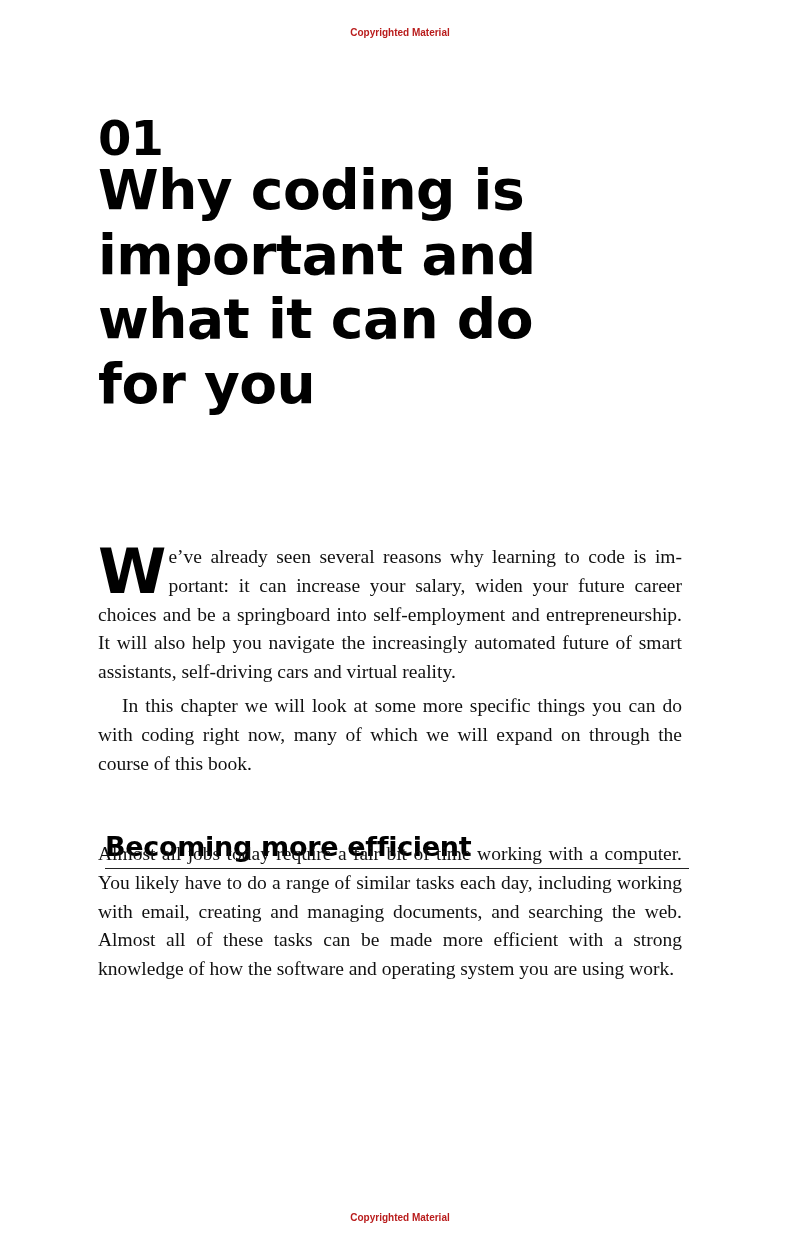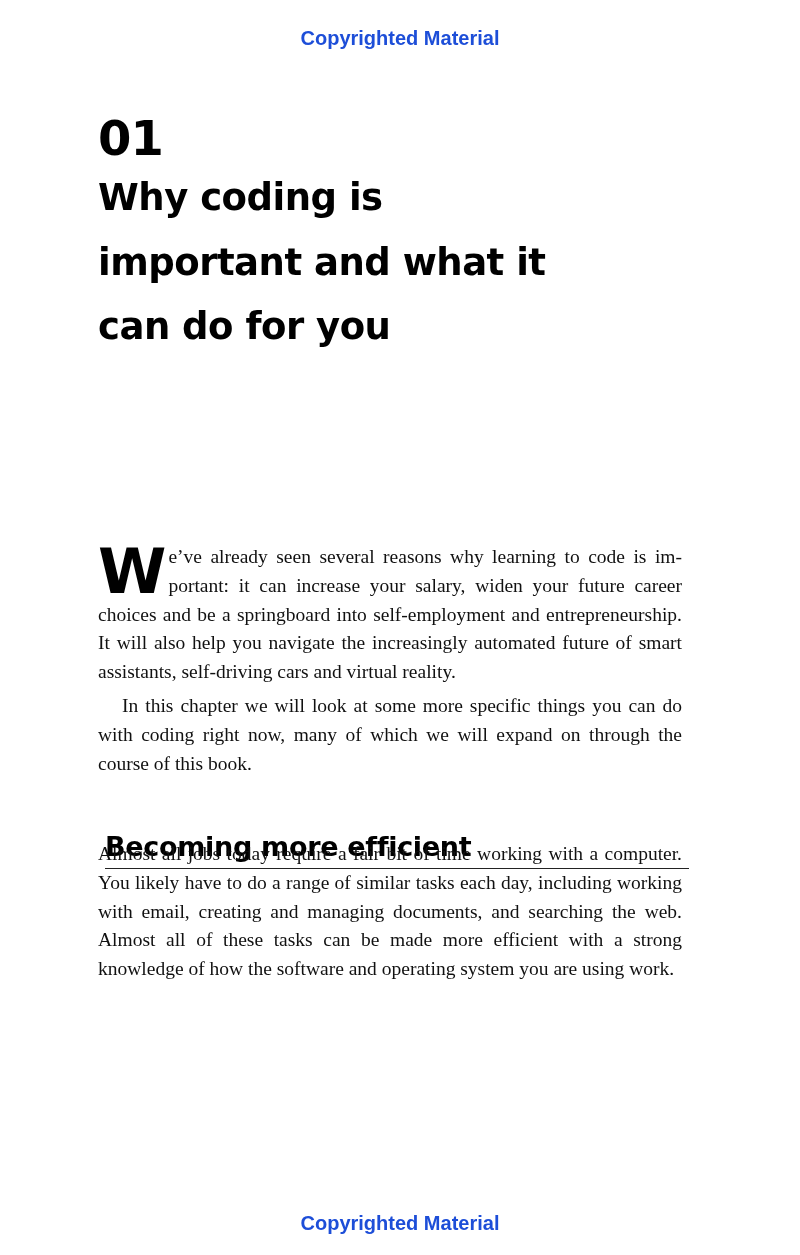--- a/index.html
+++ b/index.html
@@ -1,32 +1,32 @@
 <!DOCTYPE html>
 <html><head>
   <meta charset="utf-8">
   <style>
     html, body { margin: 0; padding: 0; background: #ffffff; }
     body { width: 800px; height: 1255px; position: relative; overflow: hidden; }
     .watermark {
       position: absolute; left: 0; width: 800px; text-align: center;
       font-family: "Liberation Sans", sans-serif; font-weight: bold;
-      font-size: 20px; color: #1d4ed8;
+      font-size: 10px; color: #b91c1c;
     }
     .wm-top { top: 27px; }
     .wm-bottom { top: 1212px; }
     .chapter-num {
       position: absolute; left: 98px; top: 110px;
       font-family: "DejaVu Sans", sans-serif; font-weight: bold;
       font-size: 48px; color: #000000; letter-spacing: -1px; line-height: 56px;
     }
     .chapter-title {
-      position: absolute; left: 98px; top: 166px; width: 480px;
+      position: absolute; left: 98px; top: 158px; width: 480px;
       font-family: "DejaVu Sans", sans-serif; font-weight: bold;
-      font-size: 37px; line-height: 64.5px; color: #000; letter-spacing: -0.5px;
+      font-size: 55px; line-height: 64.5px; color: #000; letter-spacing: -0.5px;
     }
     .body-text {
       position: absolute; left: 98px; width: 584px;
       font-family: "Liberation Serif", serif; font-size: 19.5px;
       line-height: 28.8px; color: #111; text-align: justify;
     }
     .p1 { top: 543px; }
     .dropcap {
       float: left; font-family: "DejaVu Sans", sans-serif; font-weight: bold;
       font-size: 62px; line-height: 50px; margin: 4px 2px 0 0; color: #000;

